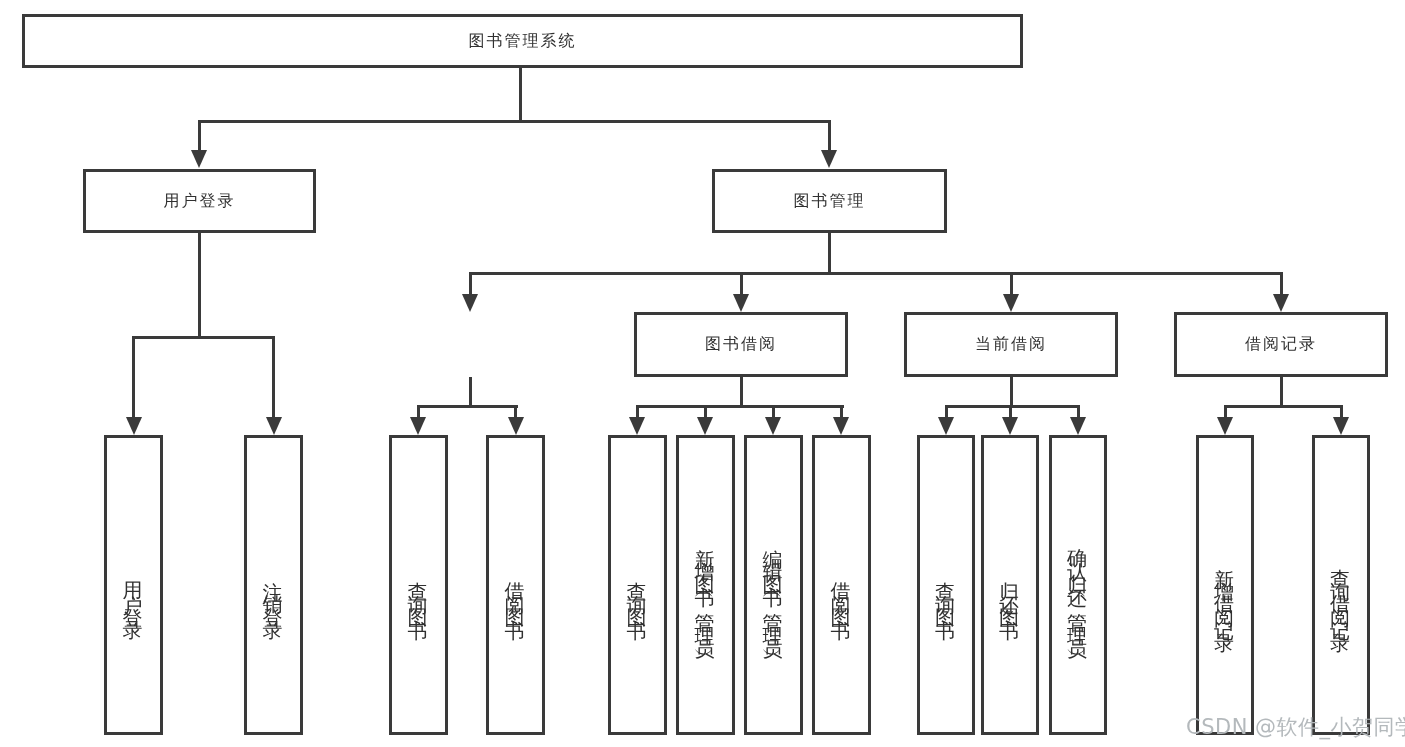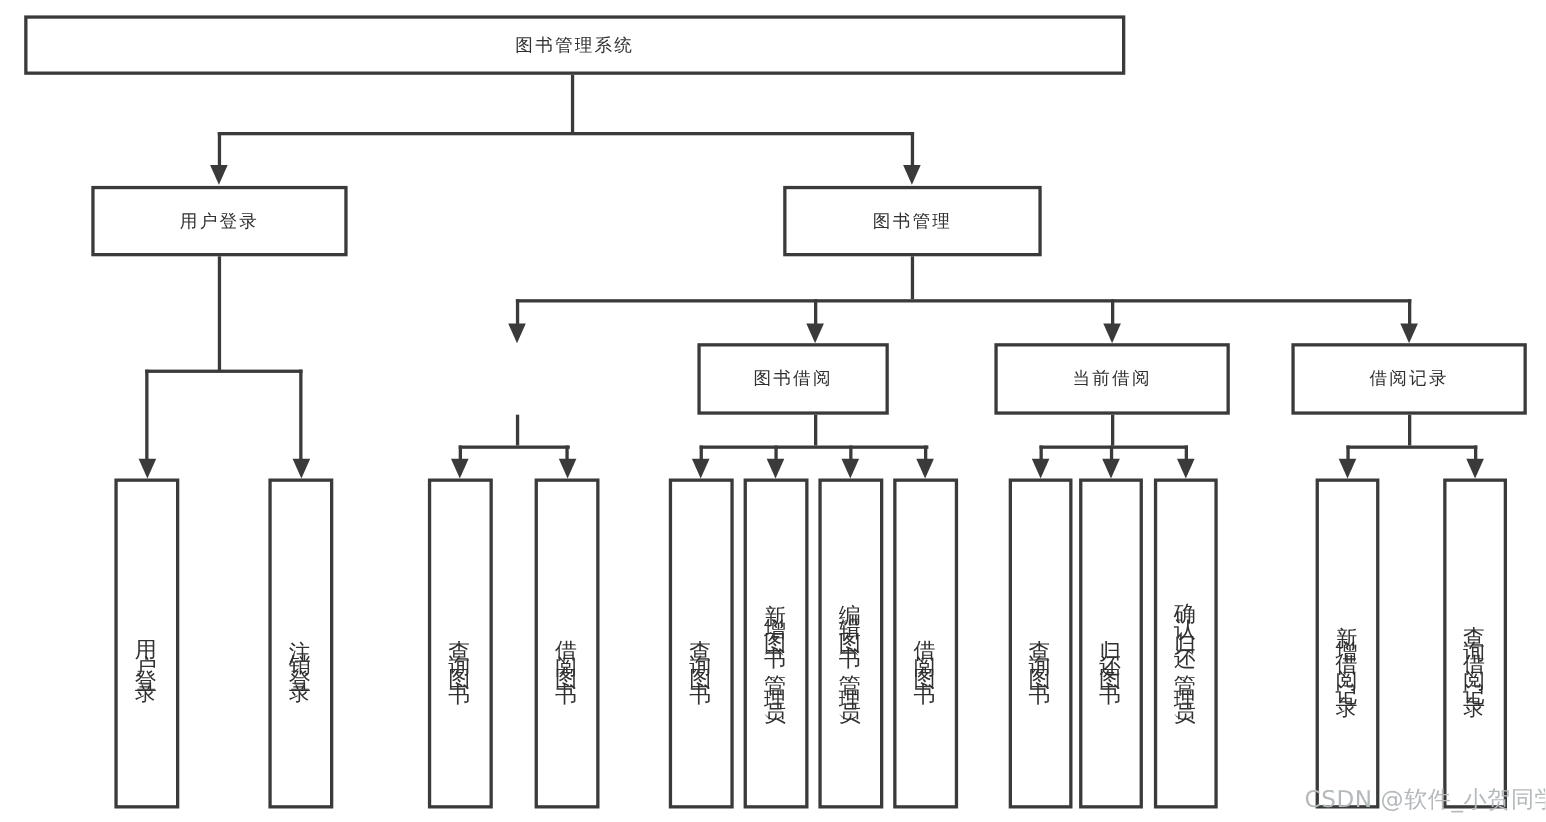--- a/index.html
+++ b/index.html
@@ -66,21 +66,21 @@
 
 <div id="canvas">
 
   <div class="hnode" style="left:22px;top:14px;width:1001px;height:54px">图书管理系统</div>
 
   <div class="hnode" style="left:83px;top:169px;width:233px;height:64px">用户登录</div>
 
   <div class="hnode" style="left:712px;top:169px;width:235px;height:64px">图书管理</div>
 
 
-  <div class="hnode" style="left:634px;top:312px;width:174px;height:65px">图书借阅</div>
+  <div class="hnode" style="left:634px;top:312px;width:214px;height:65px">图书借阅</div>
 
   <div class="hnode" style="left:904px;top:312px;width:214px;height:65px">当前借阅</div>
 
   <div class="hnode" style="left:1174px;top:312px;width:214px;height:65px">借阅记录</div>
 
   <div class="vnode" style="left:104px">
     <span>用户登录</span>
   </div>
   <div class="vnode" style="left:244px">
     <span>注销登录</span>

